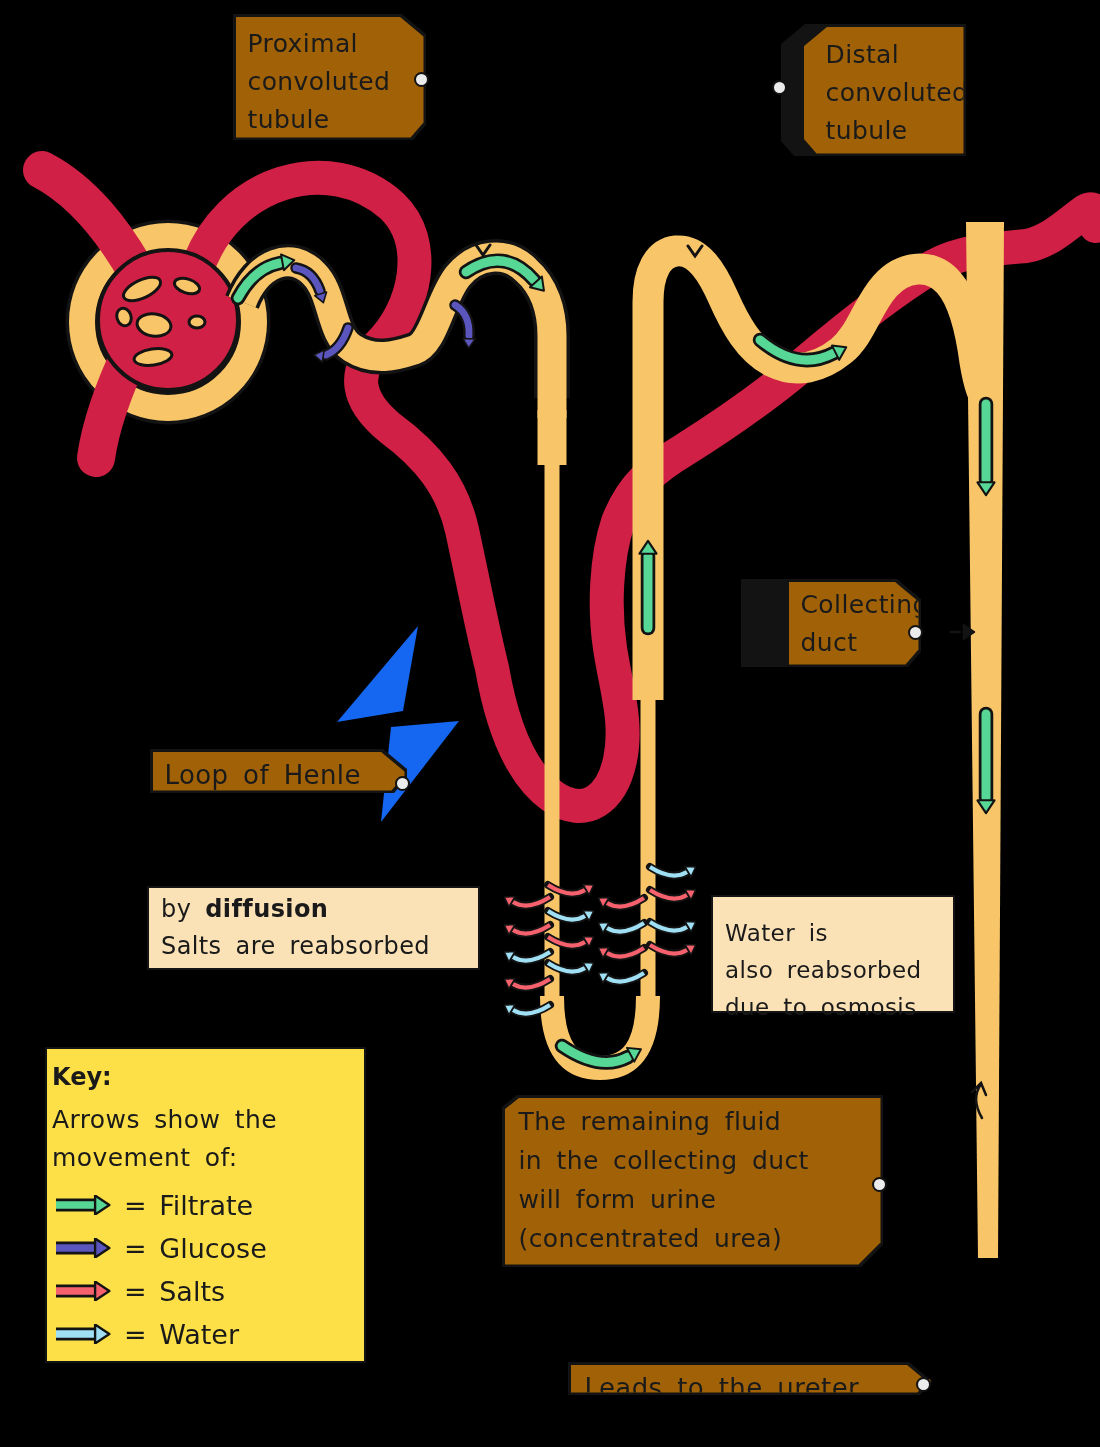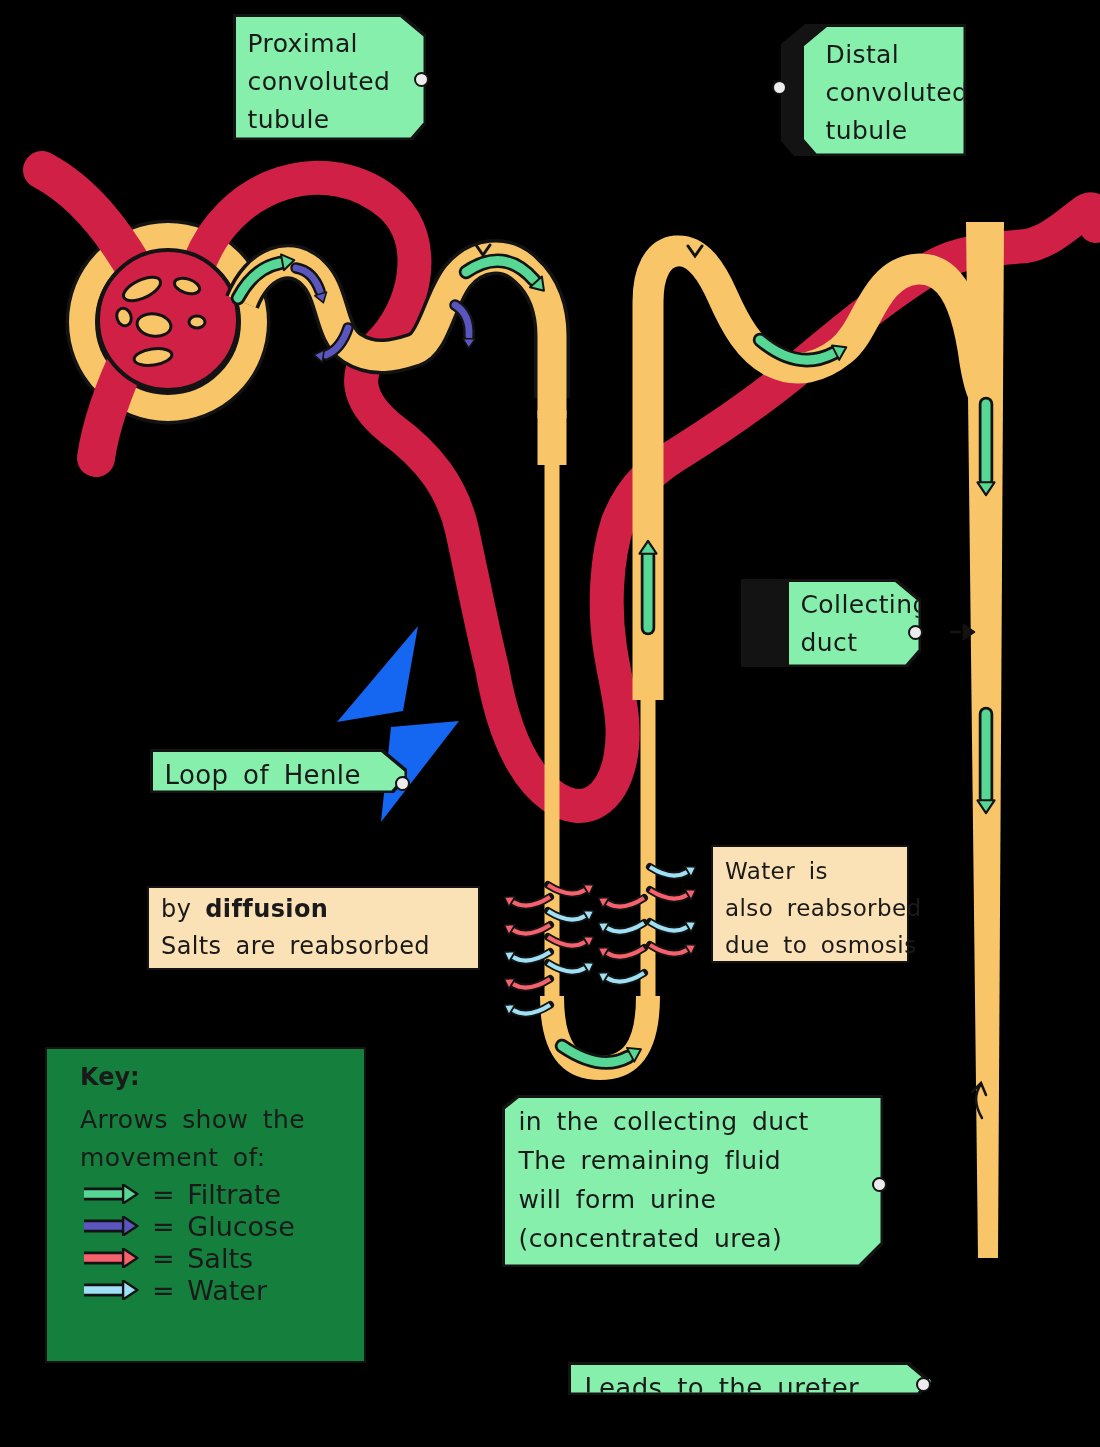--- a/index.html
+++ b/index.html
@@ -2,46 +2,46 @@
 <html><head>
 <meta charset="utf-8">
 <style>
   html,body { margin:0; padding:0; background:#000; }
   .stage { position:relative; width:1100px; height:1447px; background:#000; overflow:hidden;
            font-family:"DejaVu Sans", sans-serif; color:#1a1a1a; }
   svg.art { position:absolute; left:0; top:0; display:block; }
 
   
   .tagw { position:absolute; background:#131313; }
-  .tagi { position:absolute; inset:2.5px; background:#86efac; box-sizing:border-box; }
+  .tagi { position:absolute; inset:2.5px; background:#a16207; box-sizing:border-box; }
   .clip-r    { clip-path: polygon(0 0, calc(100% - 24px) 0, 100% 20px, 100% calc(100% - 15px), calc(100% - 13px) 100%, 0 100%); }
   .clip-l    { clip-path: polygon(24px 0, 100% 0, 100% 100%, 13px 100%, 0 calc(100% - 15px), 0 20px); }
   .clip-tlbr { clip-path: polygon(15px 0, 100% 0, 100% calc(100% - 22px), calc(100% - 22px) 100%, 0 100%, 0 12px); }
 
   .note  { position:absolute; background:#FAE1B6; border:2.5px solid #131313; box-sizing:border-box; }
-  .keybox{ position:absolute; background:#15803d; border:2.5px solid #131313; box-sizing:border-box; padding:12px 33px; }
+  .keybox{ position:absolute; background:#fde047; border:2.5px solid #131313; box-sizing:border-box; padding:12px 5px; }
 
   .lt { word-spacing:6px; letter-spacing:0.4px; white-space:nowrap; }
   .f25 { font-size:25px; line-height:38px; }
   .f26 { font-size:26px; line-height:34px; }
   .f24 { font-size:24px; line-height:37px; }
   .f23 { font-size:23px; line-height:37px; }
   .f25b{ font-size:25px; line-height:39px; }
   .pad-a { padding:8px 12px; }
   .pad-b { padding:9px 10px 9px 22px;margin-left:20px; }
   .pad-d { padding:6px 12px; }
   .pad-e { padding:4px 12px;margin-left:45px; }
   .pad-f { padding:4px 14px; }
   .pad-g { padding:6px 14px; }
 
   .dot { position:absolute; width:11px; height:11px; border:2.5px solid #131313; border-radius:50%;
          background:#ECECEC; }
 
   .keyhead { font-size:24px; font-weight:bold; line-height:32px; margin-bottom:8px; }
-  .keyrow { display:flex; align-items:center; gap:10px; margin-top:2px; height:30px; }
+  .keyrow { display:flex; align-items:center; gap:10px; margin-top:13px; height:30px; }
   .keyrow svg { flex:0 0 auto; }
   .keylabel { font-size:27px; word-spacing:4px; white-space:nowrap; }
   b { font-weight:bold; }
 </style>
 </head>
 <body>
 
 <div class="stage">
 
 <svg class="art" width="1100" height="1447" viewBox="0 0 1100 1447">
@@ -239,39 +239,39 @@
 </div>
 
 <div class="tagw clip-r" style="left:150px; top:749px; width:257px; height:44px;">
   <div class="tagi clip-r lt f26 pad-d">
     <div>Loop of Henle</div>
   </div>
 </div>
 
 <div class="tagw clip-tlbr" style="left:502px; top:1095px; width:381px; height:172px;">
   <div class="tagi clip-tlbr lt f25b pad-f">
+    <div>The remaining fluid</div>
     <div>in the collecting duct</div>
-    <div>The remaining fluid</div>
     <div>will form urine</div>
     <div>(concentrated urea)</div>
   </div>
 </div>
 
 <div class="tagw clip-r" style="left:568px; top:1362px; width:365px; height:33px;">
   <div class="tagi clip-r lt f26 pad-g">
     <div>Leads to the ureter</div>
   </div>
 </div>
 
 <div class="note lt f24" style="left:147px; top:886px; width:333px; height:84px; padding:3px 12px;">
   <div><span>by</span> <b>diffusion</b></div>
   <div>Salts are reabsorbed</div>
 </div>
 
-<div class="note lt f23" style="left:711px; top:845px; width:198px; height:118px; padding:6px 12px;">
+<div class="note lt f23" style="left:711px; top:895px; width:244px; height:118px; padding:18px 12px;">
   <div>Water is</div>
   <div>also reabsorbed</div>
   <div>due to osmosis</div>
 </div>
 
 <div class="keybox" style="left:45px; top:1047px; width:321px; height:316px;">
   <div class="keyhead">Key:</div>
   <div class="lt f25">
     <div>Arrows show the</div>
     <div>movement of:</div>

